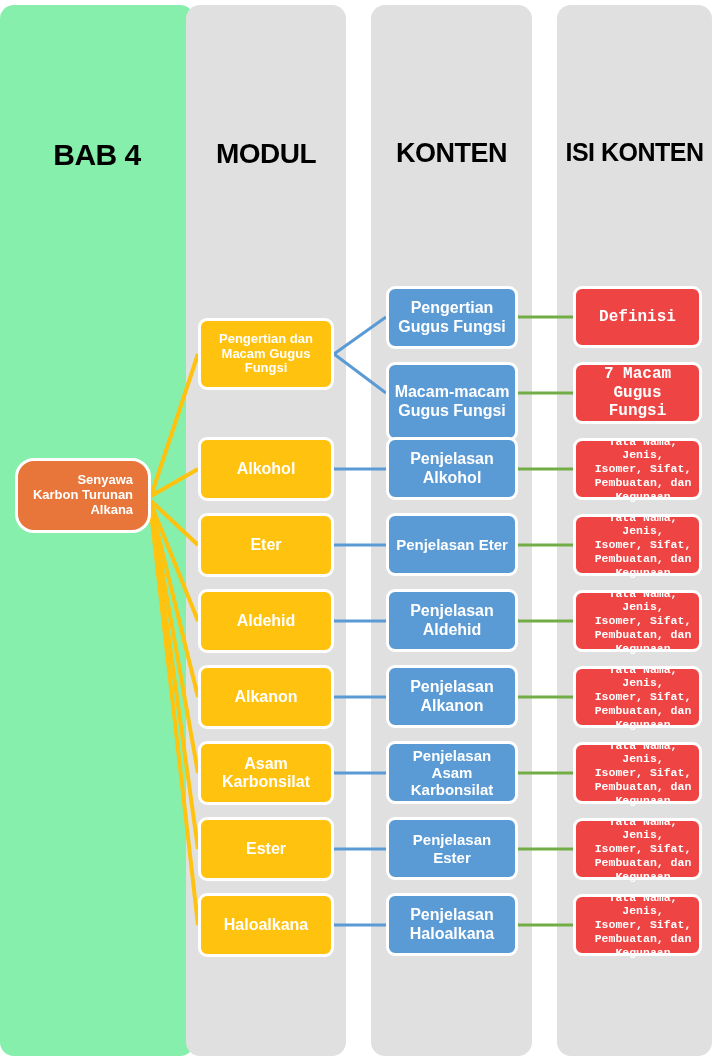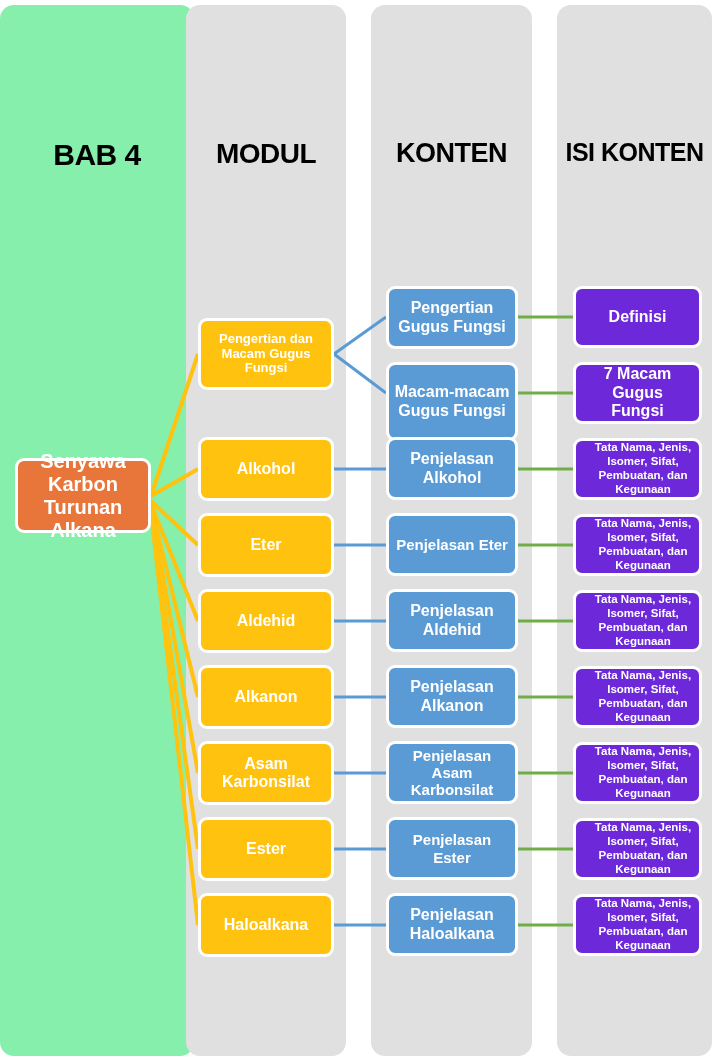--- a/index.html
+++ b/index.html
@@ -51,34 +51,36 @@
     color: #ffffff;
     font-weight: bold;
     border-radius: 9px;
     border: 3px solid #ffffff;
     line-height: 1.15;
     padding: 2px 5px;
     white-space: pre-line;
   }
   .node.root {
     background: #e8763a;
-    font-size: 20px;
-    border-radius: 9px;
+    font-size: 13px;
+    border-radius: 19px;
+    text-align: right;
   }
   .node.module {
     background: #ffc20e;
     font-size: 16px;
   }
   .node.konten {
     background: #5b9bd5;
     font-size: 16px;
   }
   .node.isi {
-    background: #6d28d9;
+    background: #ef4444;
     font-size: 16px;
+    font-family: Liberation Mono, monospace;
   }
   .node.isi.small {
     font-size: 11.5px;
     line-height: 1.2;
     padding-left: 16px;
   }
 </style>
 </head>
 <body>
 

